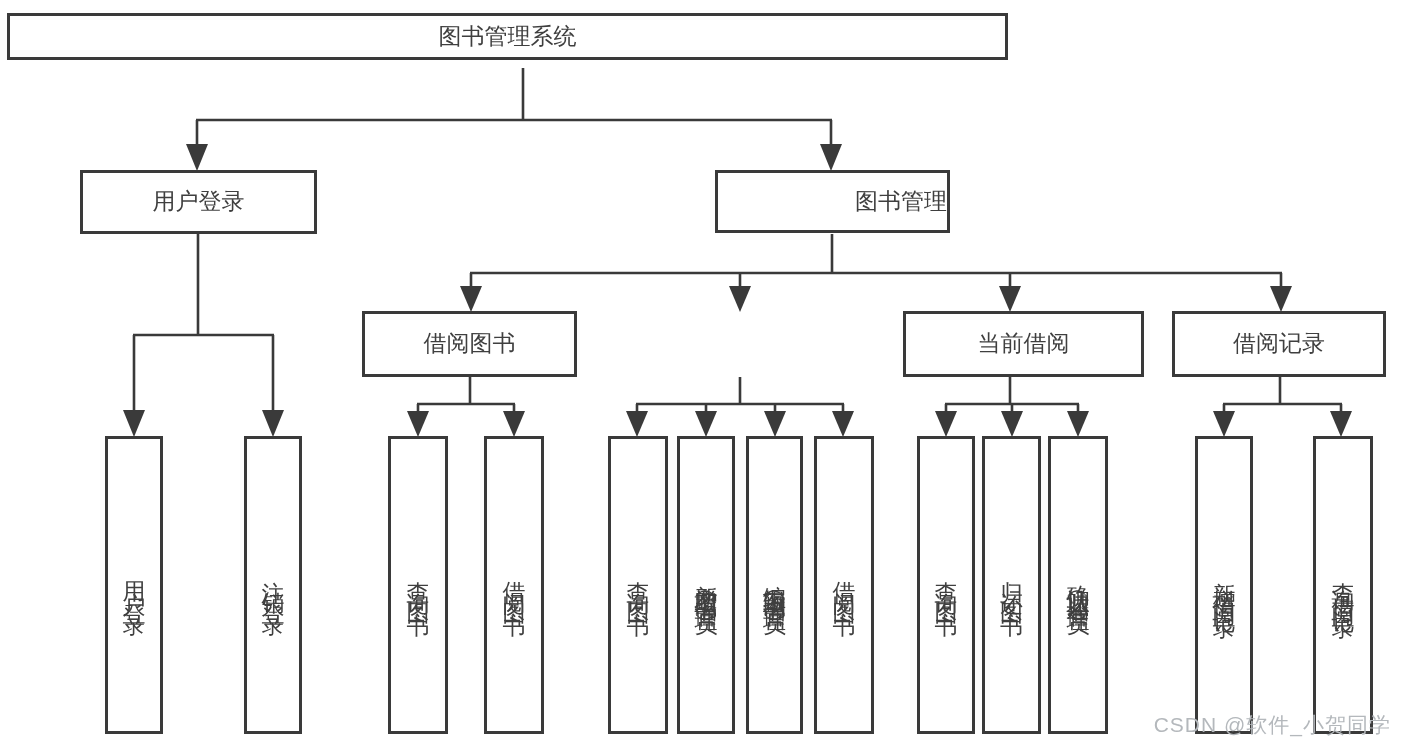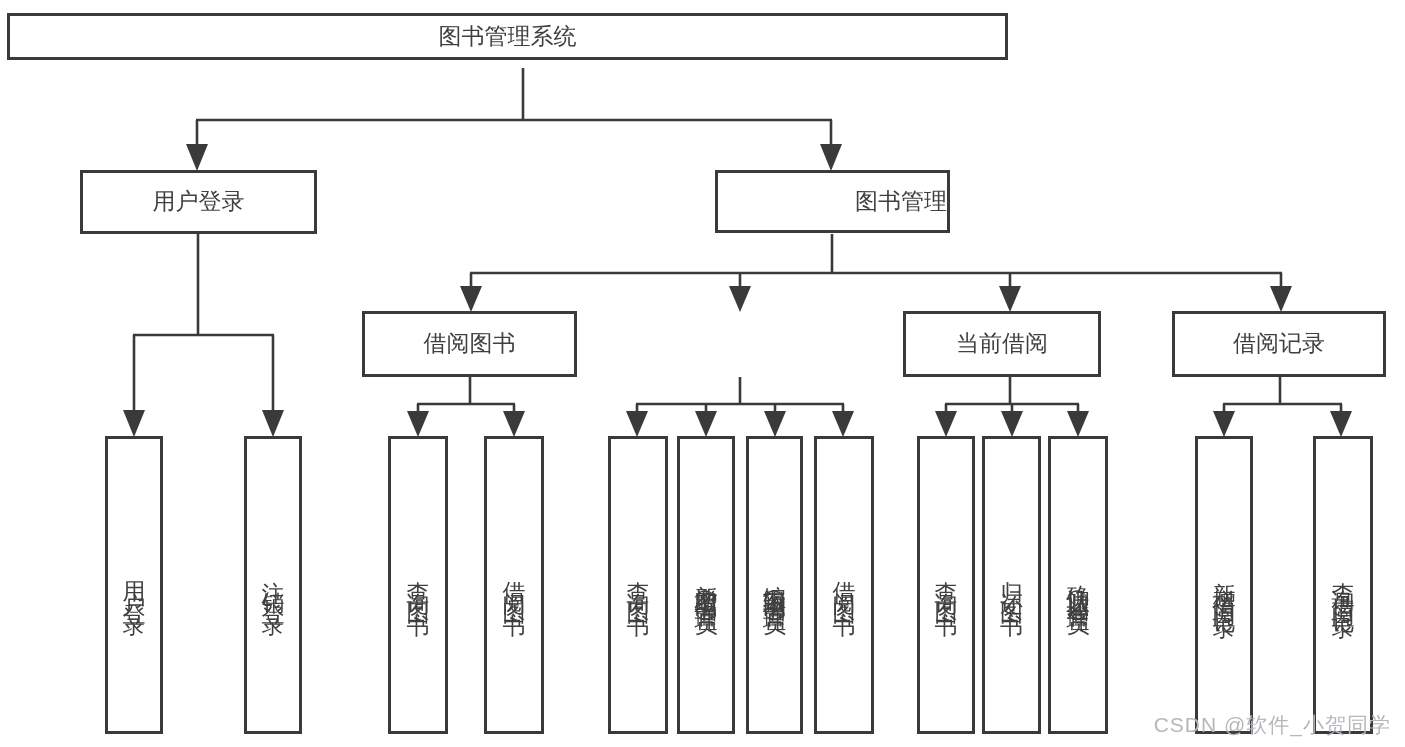--- a/index.html
+++ b/index.html
@@ -127,21 +127,21 @@
   <div class="node" style="left:80px; top:170px; width:237px; height:64px;">
     <span>用户登录</span>
   </div>
   <div class="node" style="left:715px; top:170px; width:235px; height:63px;justify-content:flex-end;">
     <span>图书管理</span>
   </div>
 
   <div class="node" style="left:362px; top:311px; width:215px; height:66px;">
     <span>借阅图书</span>
   </div>
-  <div class="node" style="left:903px; top:311px; width:198px; height:66px;">
+  <div class="node" style="left:903px; top:311px; width:241px; height:66px;">
     <span>当前借阅</span>
   </div>
   <div class="node" style="left:1172px; top:311px; width:214px; height:66px;">
     <span>借阅记录</span>
   </div>
 
   <div class="node v4" style="left:105px; top:436px; width:58px; height:298px;">
     <span class="vtext">用户登录</span>
   </div>
   <div class="node v4" style="left:244px; top:436px; width:58px; height:298px;">

